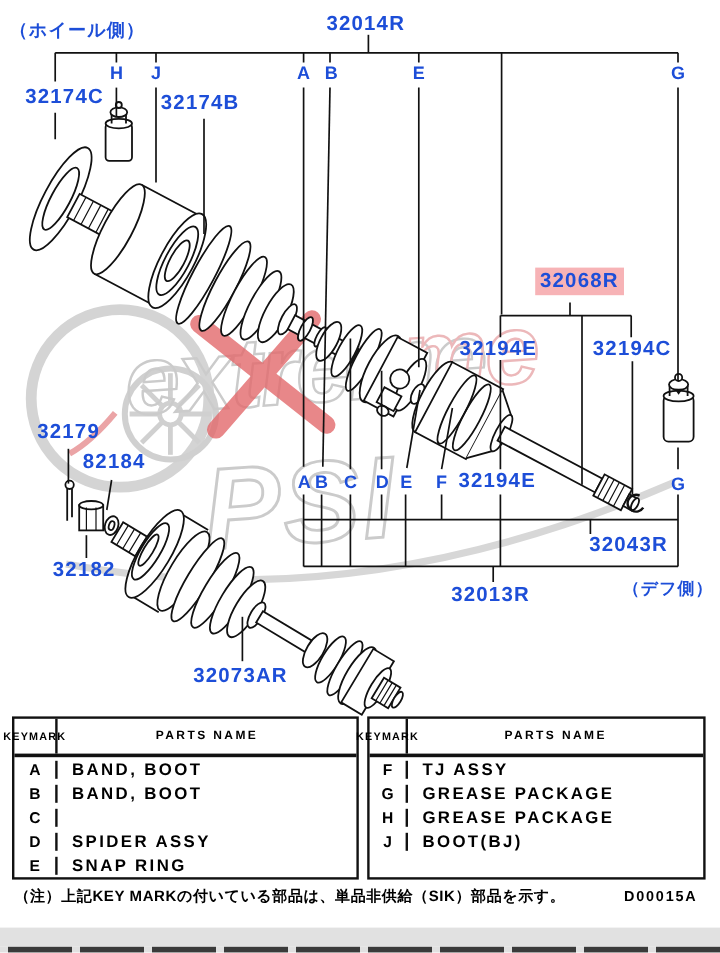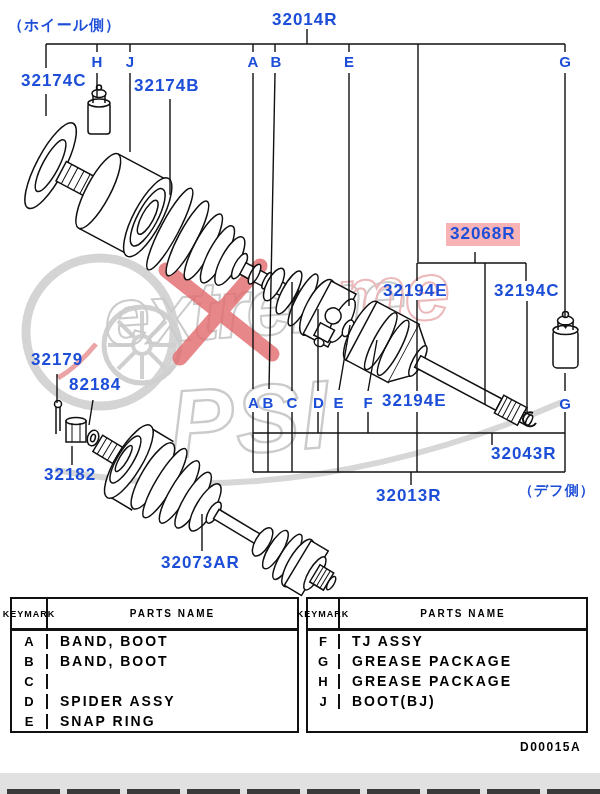--- a/index.html
+++ b/index.html
@@ -276,17 +276,18 @@
       <div class="keycol">J</div>
       <div class="namecol">BOOT(BJ)</div>
     </div>
     <div class="row">
       <div class="keycol"></div>
       <div class="namecol"></div>
     </div>
   </div>
 </div>
 
+<div id="note">（注）上記KEY MARKの付いている部品は、単品非供給（SIK）部品を示す。</div>
 <div id="docnum">D00015A</div>
 <div id="graybar"></div>
 <div id="darkbar"></div>
 
 </div>
 
 </body></html>

